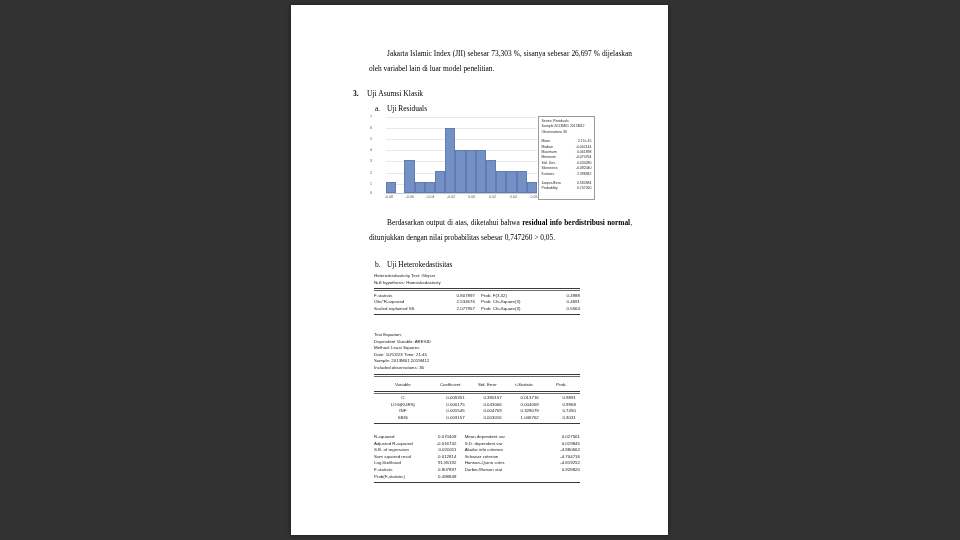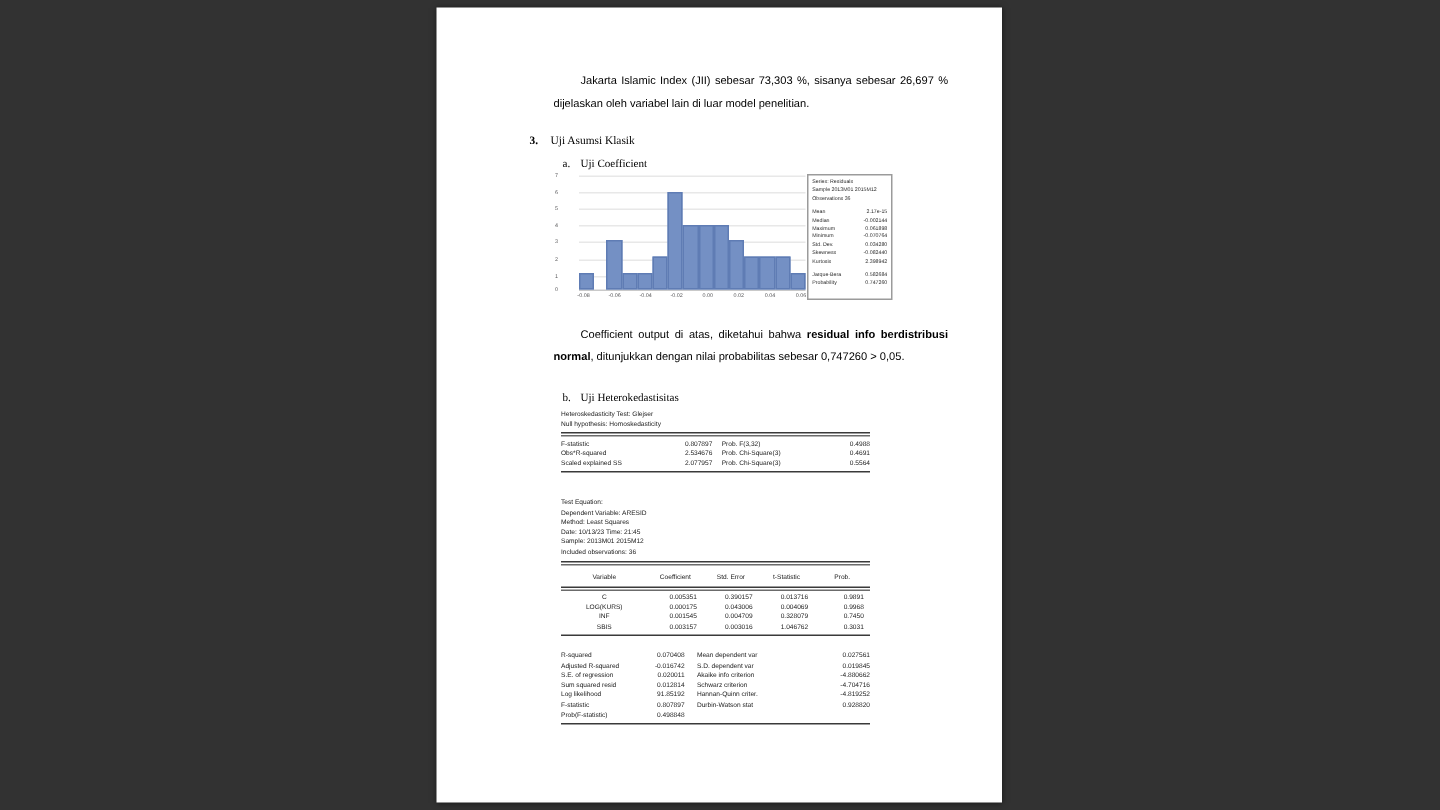--- a/index.html
+++ b/index.html
@@ -17,21 +17,21 @@
   #page {
     position: absolute;
     left: 291px; top: 5px;
     width: 377px; height: 530px;
     background: #ffffff;
     box-shadow: 0 0 4px rgba(0,0,0,0.55);
     overflow: hidden;
   }
   .body-text {
     position: absolute;
-    font-family: Liberation Sans, sans-serif;
+    font-family: Liberation Serif, serif;
     font-size: 7.4px;
     line-height: 14.5px;
     color: #000;
     text-align: justify;
   }
   .para1 { left: 78px; top: 42px; width: 263px; }
   .para2 { left: 78px; top: 211px; width: 263px; }
   .indent { display: inline-block; width: 18px; }
   b { font-weight: bold; }
 
@@ -189,21 +189,21 @@
   <div id="page">
 
     <div class="body-text para1">
       <span class="indent"></span><span>Jakarta Islamic Index (JII) sebesar 73,303 %, sisanya sebesar 26,697 % dijelaskan oleh variabel lain di luar model penelitian.</span>
     </div>
 
     <div class="heading-num">3.</div>
     <div class="heading-txt">Uji Asumsi Klasik</div>
 
     <div class="sub-a-marker">a.</div>
-    <div class="sub-a-txt">Uji Coefficient</div>
+    <div class="sub-a-txt">Uji Residuals</div>
 
     <div id="figure">
       <div id="chart-area">
         <div class="gridline" style="top:2px"></div>
         <div class="gridline" style="top:13.1px"></div>
         <div class="gridline" style="top:24.2px"></div>
         <div class="gridline" style="top:35.3px"></div>
         <div class="gridline" style="top:46.4px"></div>
         <div class="gridline" style="top:57.5px"></div>
         <div class="gridline" style="top:68.6px"></div>
@@ -291,21 +291,21 @@
             </div>
             <div class="statrow">
               <span class="k">Probability</span>
               <span class="v">0.747260</span>
             </div>
           </div>
       </div>
     </div>
 
     <div class="body-text para2">
-      <span class="indent"></span><span>Coefficient output di atas, diketahui bahwa </span><b>residual info berdistribusi normal</b><span>, ditunjukkan dengan nilai probabilitas sebesar 0,747260 &gt; 0,05.</span>
+      <span class="indent"></span><span>Berdasarkan output di atas, diketahui bahwa </span><b>residual info berdistribusi normal</b><span>, ditunjukkan dengan nilai probabilitas sebesar 0,747260 &gt; 0,05.</span>
     </div>
 
     <div class="sub-b-marker">b.</div>
     <div class="sub-b-txt">Uji Heterokedastisitas</div>
 
     <div class="ev" id="het-block">
       <div class="ev-line">Heteroskedasticity Test: Glejser</div>
       <div class="ev-line">Null hypothesis: Homoskedasticity</div>
       <div class="rule-dbl"></div>
       <table class="ev-tbl">

